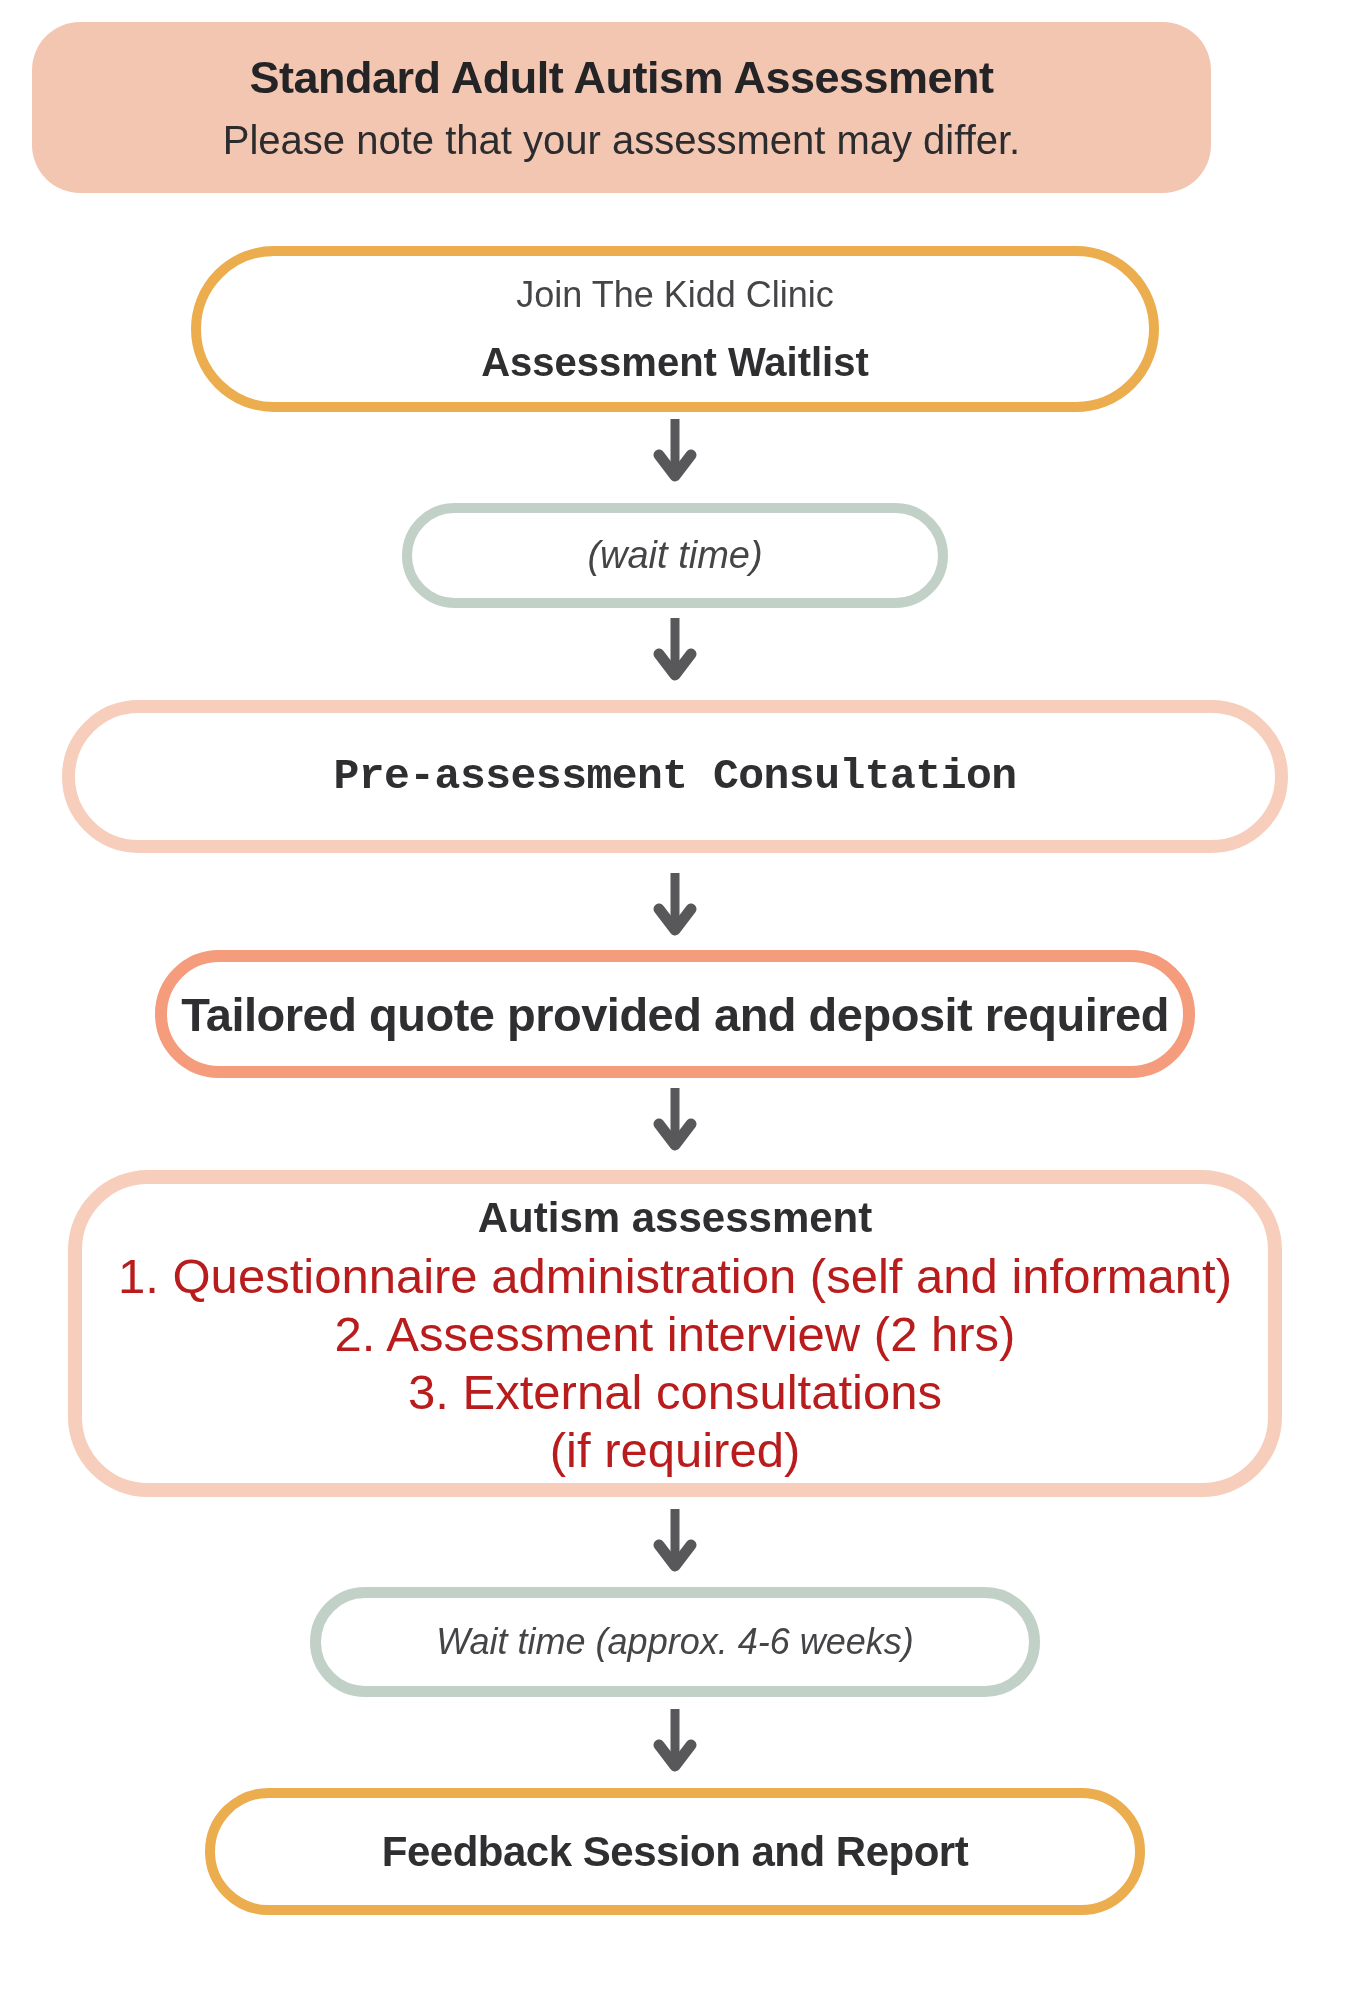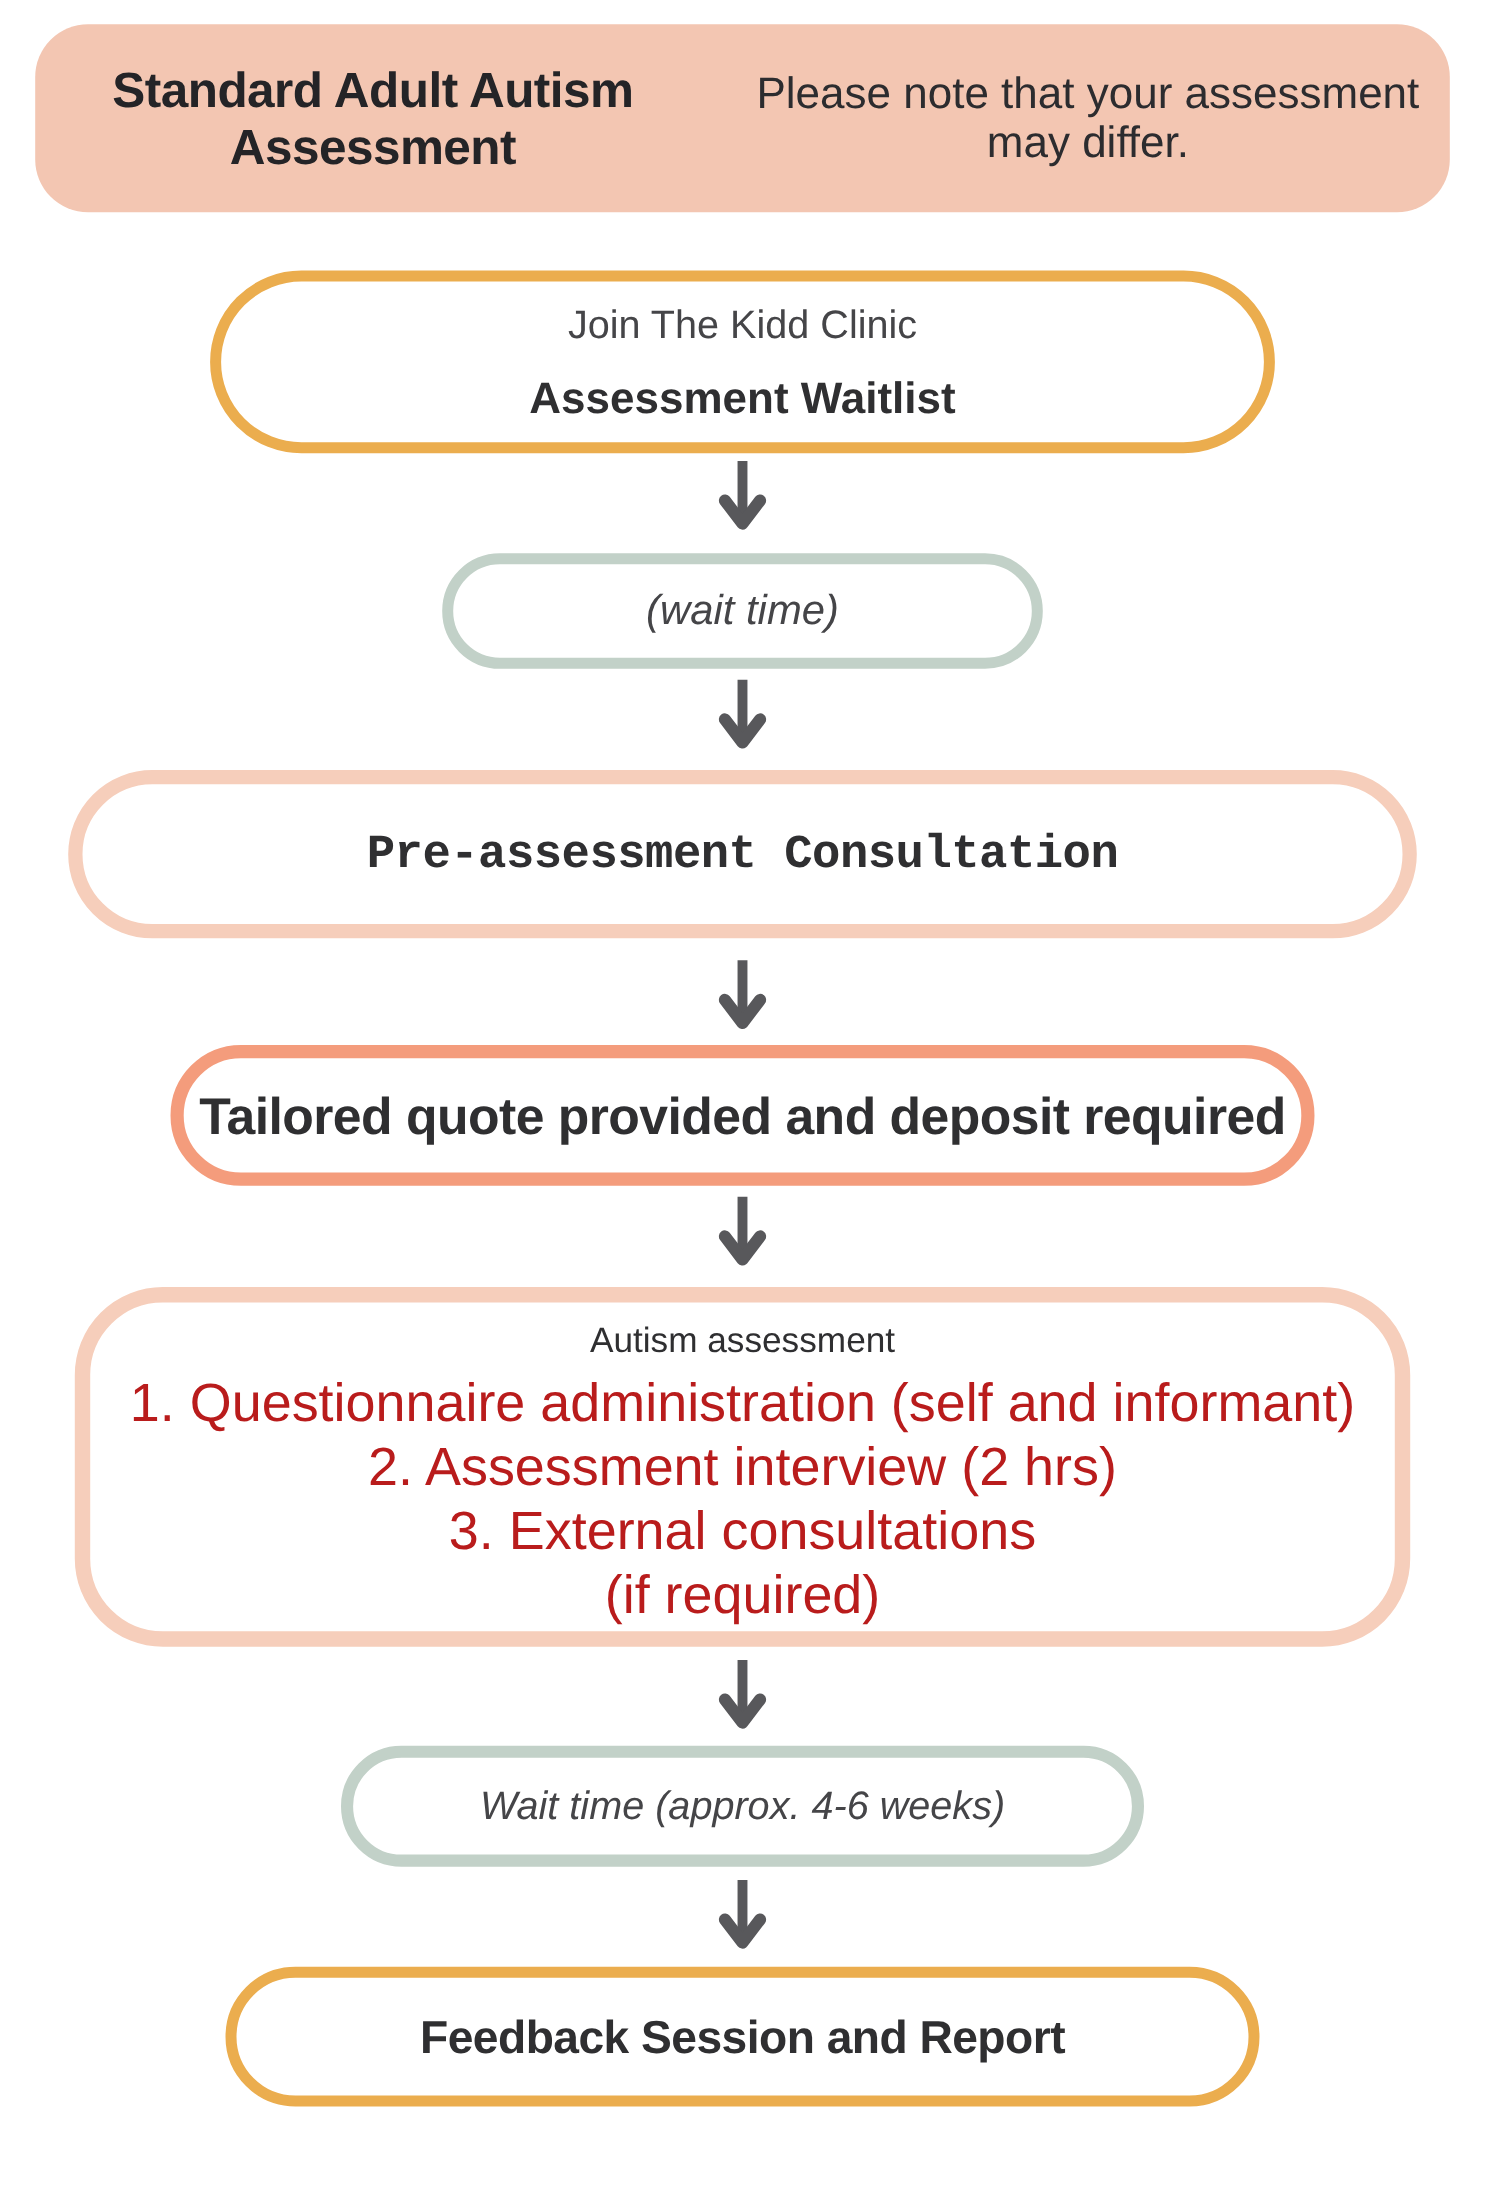--- a/index.html
+++ b/index.html
@@ -14,23 +14,23 @@
   }
   html,body{margin:0;padding:0;}
   body{
     width:1350px;height:2000px;background:#ffffff;
     font-family:"Liberation Sans", sans-serif;
     color:var(--c-text-body);
   }
   .canvas{position:relative;width:1350px;height:2000px;overflow:hidden;}
 
   .header-banner{
-    position:absolute;left:32px;top:22px;width:1286px;height:171px;
+    position:absolute;left:32px;top:22px;width:1179px;height:171px;
     background:var(--c-header-bg);border-radius:48px;
-    display:flex;flex-direction:row;align-items:center;justify-content:center;
+    display:flex;flex-direction:column;align-items:center;justify-content:center;
     gap:14px;text-align:center;
   }
   .header-title{font-size:45px;font-weight:700;color:#242427;letter-spacing:-0.5px;}
   .header-subtitle{font-size:40px;font-weight:400;color:#2c2c2f;}
 
   .flow-box{
     position:absolute;background:#ffffff;box-sizing:border-box;
     display:flex;flex-direction:column;align-items:center;justify-content:center;
     text-align:center;white-space:nowrap;
   }
@@ -46,21 +46,21 @@
   .box2{left:402px;top:503px;width:546px;height:105px;border-radius:53px;}
   .box2 .lab{font-size:38px;font-style:italic;color:#454548;}
 
   .box3{left:62px;top:700px;width:1226px;height:153px;border-radius:77px;font-family:Liberation Mono, monospace;}
   .box3 .lab{font-size:43px;font-weight:700;color:var(--c-text-dark);letter-spacing:-0.5px;}
 
   .box4{left:155px;top:950px;width:1040px;height:128px;border-radius:64px;}
   .box4 .lab{font-size:47px;font-weight:700;color:var(--c-text-dark);letter-spacing:-0.5px;}
 
   .box5{left:68px;top:1170px;width:1214px;height:327px;border-radius:80px;border-width:14px;}
-  .box5 .title{font-size:32px;font-weight:400;color:var(--c-text-dark);line-height:58px;}
+  .box5 .title{font-size:42px;font-weight:700;color:var(--c-text-dark);line-height:58px;}
   .box5 .item{font-size:49px;color:#b91c1c;line-height:58px;}
 
   .box6{left:310px;top:1587px;width:730px;height:110px;border-radius:55px;border-width:11px;}
   .box6 .lab{font-size:36px;font-style:italic;color:#454548;}
 
   .box7{left:205px;top:1788px;width:940px;height:127px;border-radius:64px;}
   .box7 .lab{font-size:42px;font-weight:700;color:var(--c-text-dark);letter-spacing:-0.5px;}
 
   .arrow{
     position:absolute;left:653px;width:44px;height:66px;color:var(--c-arrow);

